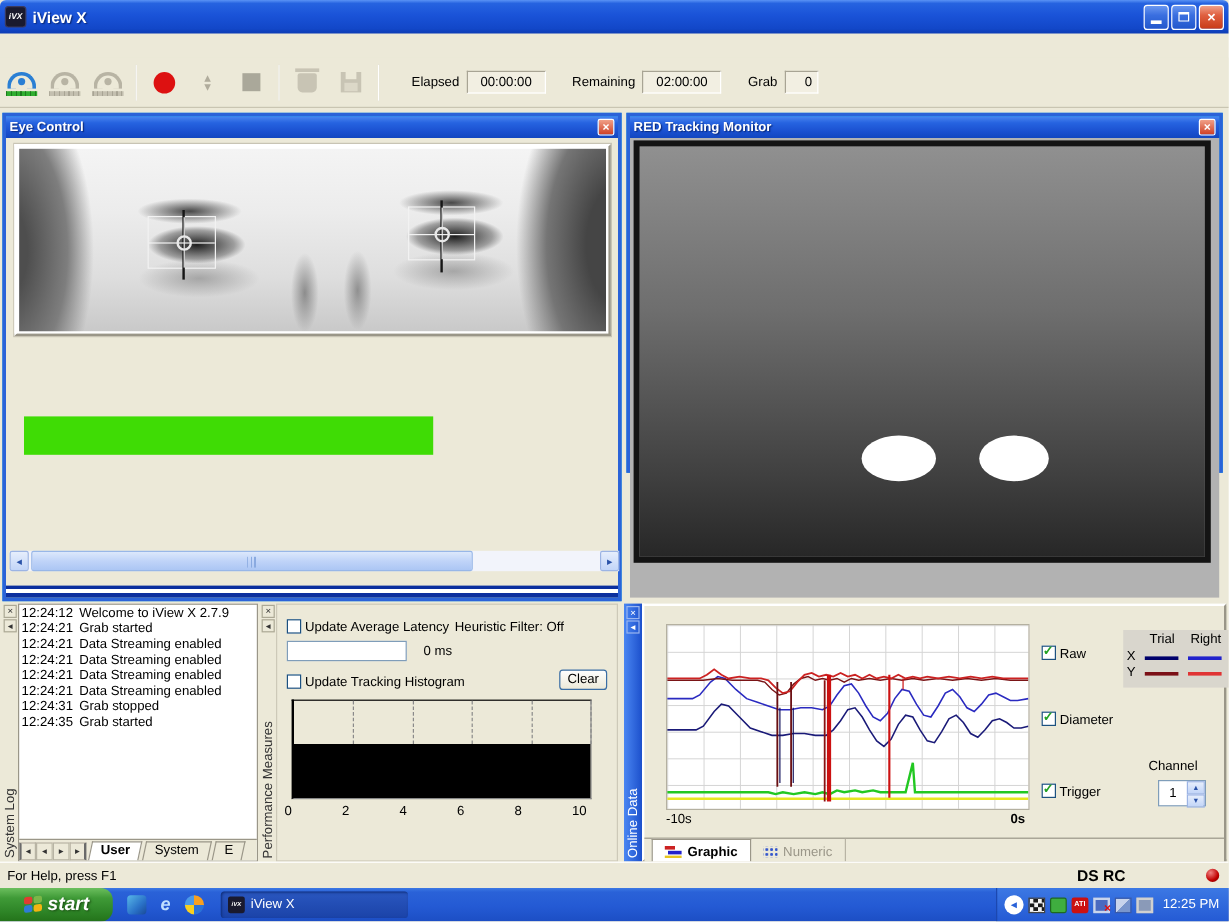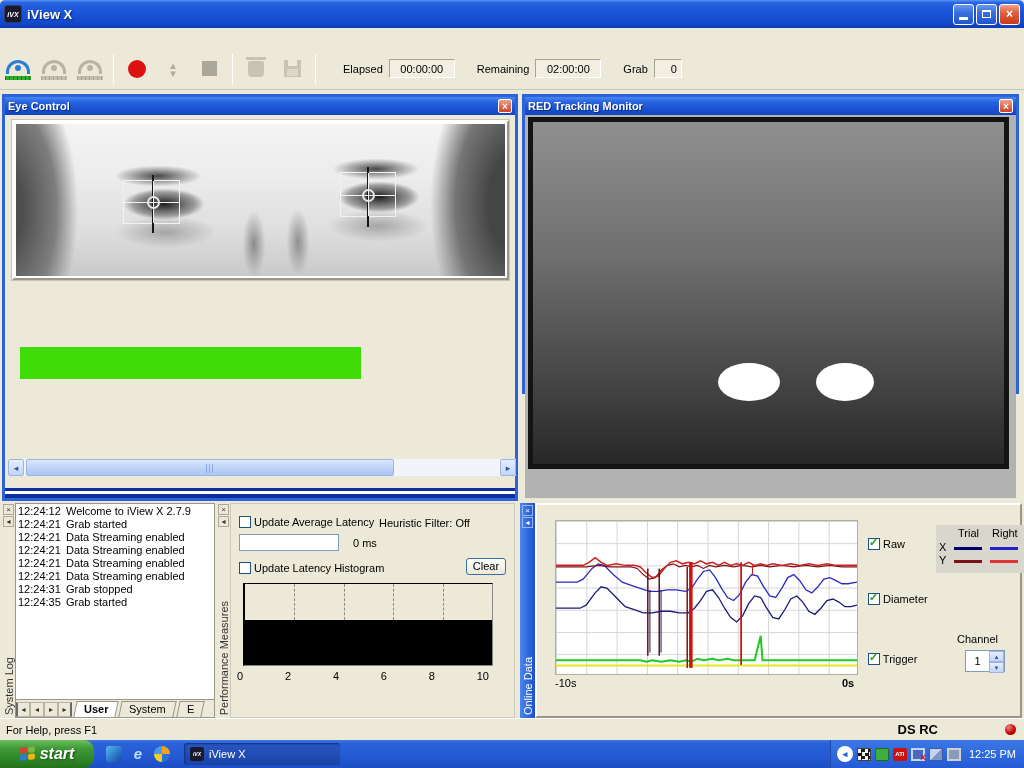--- a/index.html
+++ b/index.html
@@ -377,21 +377,21 @@
     <div class="perf-main">
       <div class="perf-row1">
         <span class="cb"></span>
         <span>Update Average Latency</span>
       </div>
       <span class="heuristic">Heuristic Filter: Off</span>
       <input class="lat-input" value="" style="">
       <span class="ms-label">0 ms</span>
       <div class="perf-row3">
         <span class="cb"></span>
-        <span>Update Latency Histogram</span>
+        <span>Update Tracking Histogram</span>
       </div>
       <div class="clear-btn"><span>Clear</span></div>
       <div class="hist-box">
         <div class="hist-black"></div>
       <div class="hgrid" style="left: 20%;"></div>
           <div class="hgrid" style="left: 40%;"></div>
           <div class="hgrid" style="left: 60%;"></div>
           <div class="hgrid" style="left: 80%;"></div>
           <div class="hgrid" style="left: 100%;"></div>
         </div>
@@ -460,20 +460,34 @@
 
       <span class="channel-label">Channel</span>
       <div class="spinner">
         <div class="spin-val">1</div>
         <div class="spin-btns">
           <div><span>▴</span></div>
           <div><span>▾</span></div>
         </div>
       </div>
 
+      <div class="online-tabbar">
+        <div class="online-tab active">
+          <span class="graphic-icon">
+            <i style="top:0;background:linear-gradient(90deg,#cc2222 60%,transparent 60%);"></i>
+            <i style="top:4px;background:linear-gradient(90deg,transparent 20%,#2222cc 20%);"></i>
+            <i style="top:8px;height:2px;background:#e6c622;"></i>
+          </span>
+          <span>Graphic</span>
+        </div>
+        <div class="online-tab inactive">
+          <span class="numeric-icon"></span>
+          <span>Numeric</span>
+        </div>
+      </div>
     </div>
   </div>
 
   <div class="statusbar">
     <span class="help-text">For Help, press F1</span>
     <span class="mode-text">DS RC</span>
     <span class="status-dot"></span>
   </div>
 
   <div class="taskbar">

